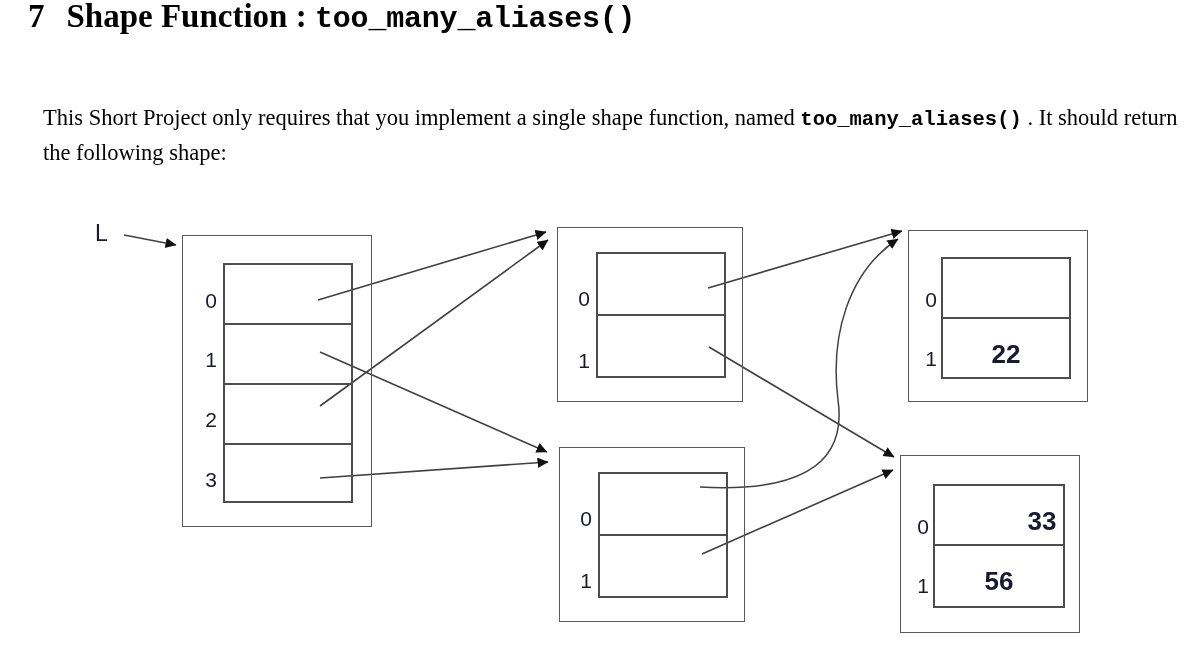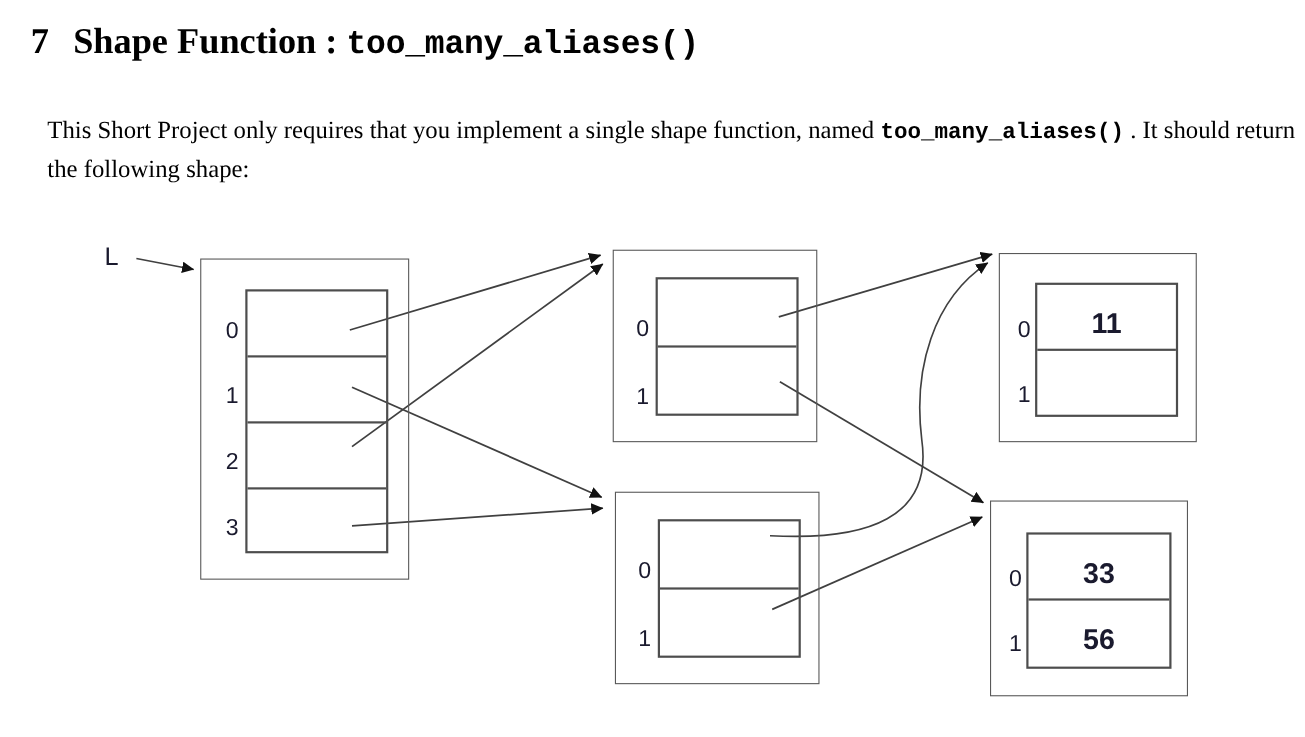--- a/index.html
+++ b/index.html
@@ -13,21 +13,21 @@
     position: relative;
     overflow: hidden;
     font-family: "Liberation Serif", serif;
     color: #000000;
   }
 
   
   #heading {
     position: absolute;
     left: 28px;
-    top: 22px;
+    top: 0;
     font-size: 33px;
     font-weight: bold;
     white-space: nowrap;
     line-height: 1.0;
   }
   #heading .num { margin-right: 22px; }
   #heading .mono {
     font-family: "Liberation Mono", monospace;
     font-weight: bold;
     font-size: 30px;
@@ -186,24 +186,24 @@
   <div class="idx" style="left:8px; top:60px; width:24px;">0</div>
   <div class="idx" style="left:8px; top:122px; width:24px;">1</div>
 </div>
 
 <div class="node" style="left:908px; top:230px; width:180px; height:172px;">
   <div class="inner" style="left:32px; top:26px; width:130px; height:122px;">
     <div class="cellline" style="left:0; top:58px; width:126px;"></div>
   </div>
   <div class="idx" style="left:6px; top:58px; width:22px;">0</div>
   <div class="idx" style="left:6px; top:117px; width:22px;">1</div>
-  <div class="val" style="left:32px; top:50px; width:130px;">11</div>
+  <div class="val" style="left:32px; top:110px; width:130px;">22</div>
 </div>
 
 <div class="node" style="left:900px; top:455px; width:180px; height:178px;">
   <div class="inner" style="left:32px; top:28px; width:132px; height:124px;">
     <div class="cellline" style="left:0; top:58px; width:128px;"></div>
   </div>
   <div class="idx" style="left:6px; top:60px; width:22px;">0</div>
   <div class="idx" style="left:6px; top:119px; width:22px;">1</div>
-  <div class="val" style="left:32px; top:52px; width:132px;">33</div>
+  <div class="val" style="left:32px; top:52px; width:132px;padding-left:43px;">33</div>
   <div class="val" style="left:32px; top:112px; width:132px;">56</div>
 </div>
 
 </body></html>

